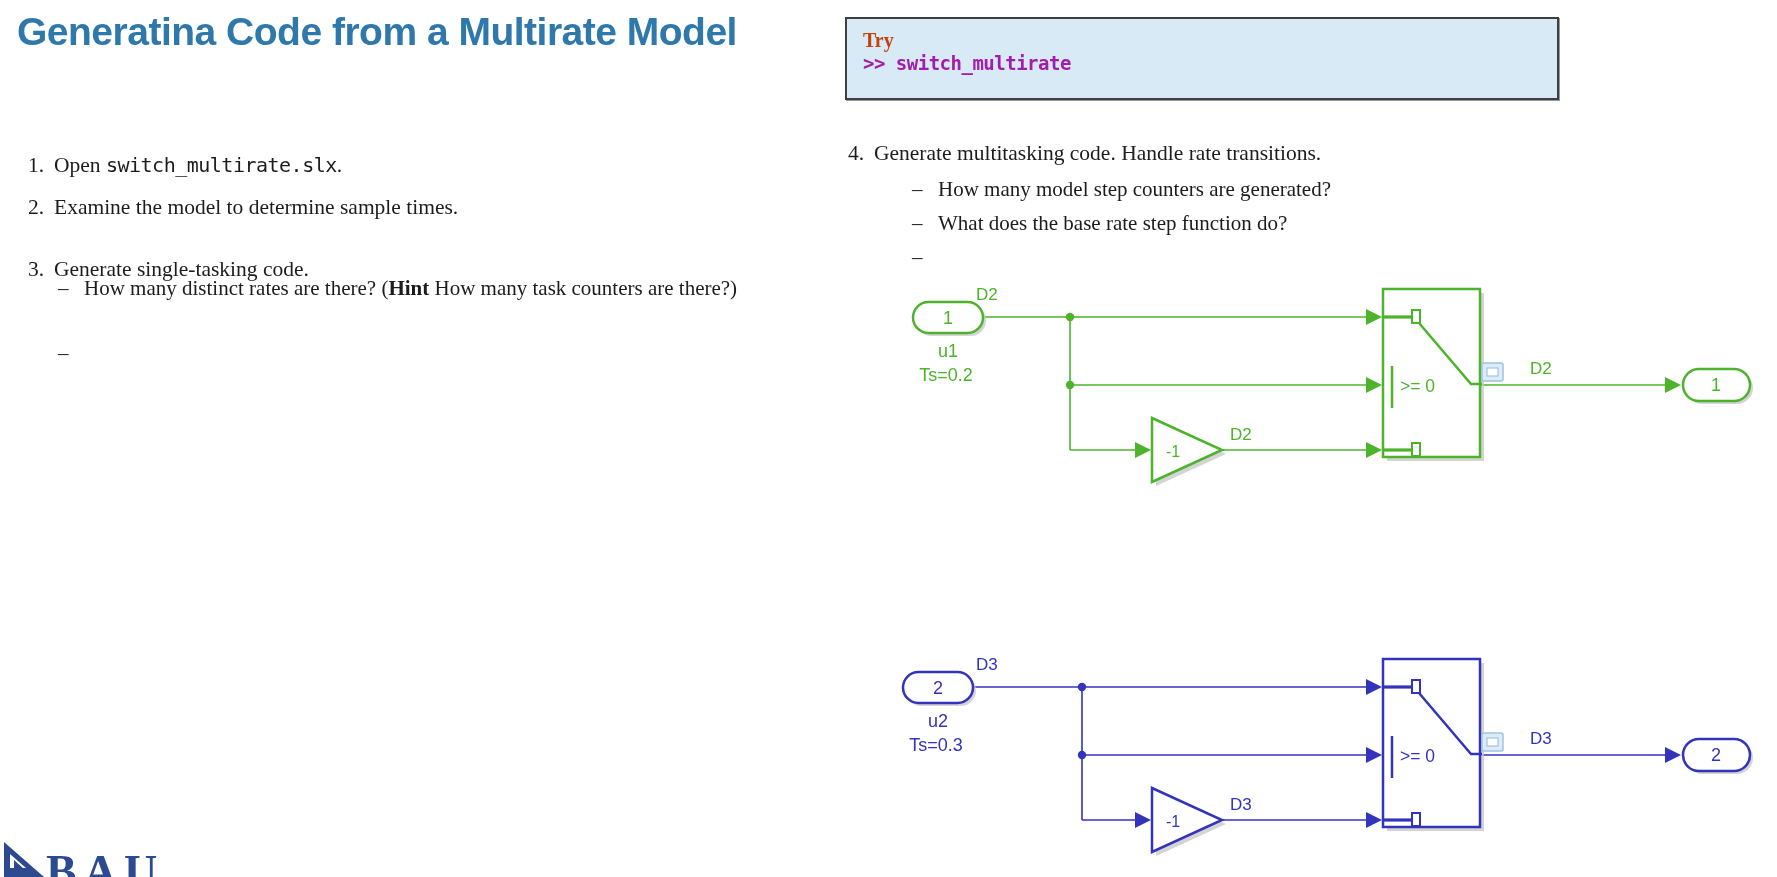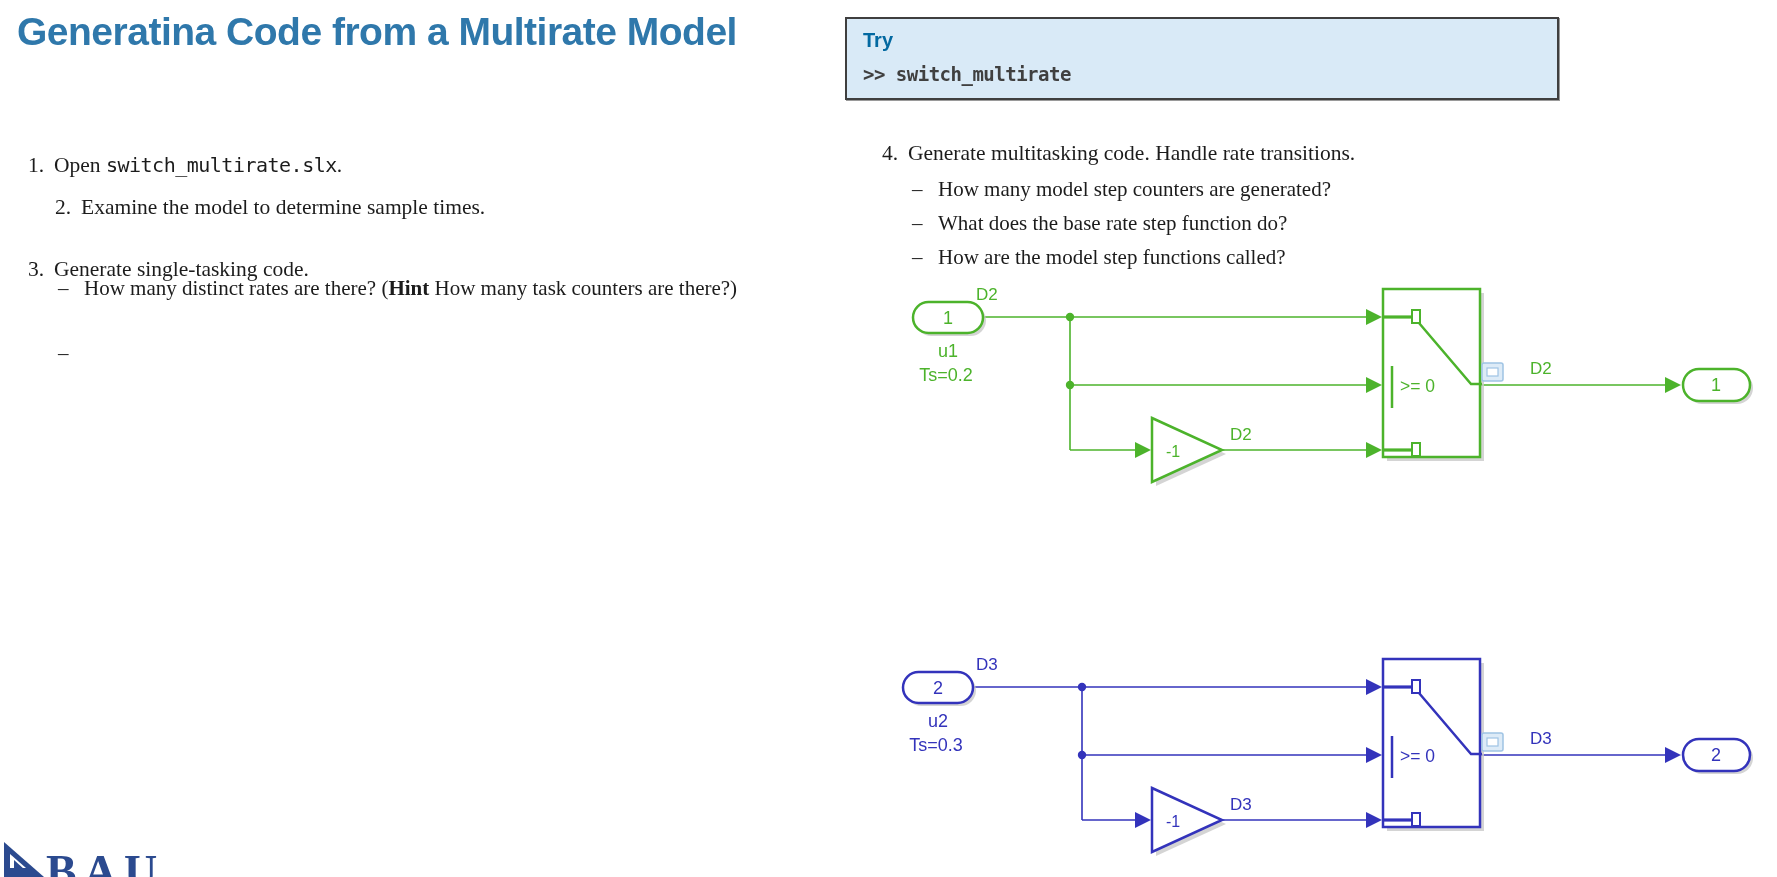--- a/index.html
+++ b/index.html
@@ -17,27 +17,26 @@
     color:#2f78ab; white-space:nowrap;
   }
   
   .try-box {
     position:absolute; left:845px; top:17px; width:714px; height:83px;
     background:#d9eaf7; border:2px solid #3f3f3f;
     box-shadow:1px 1px 0 #9a9a9a;
     padding:10px 16px;
   }
   .try-heading {
-    font-family:Liberation Sans, sans-serif; font-weight:bold;
-    font-size:20px; color:#0369a1;
+    font-family:Liberation Serif, serif; font-weight:bold;
+    font-size:20px; color:#c2410c;
   }
   .try-command {
-    margin-top:11px;
     font-family:"DejaVu Sans Mono", monospace; font-weight:bold;
-    font-size:19px; color:#404040; letter-spacing:-0.5px;
+    font-size:19px; color:#a21caf; letter-spacing:-0.5px;
   }
   
   .num-item { position:absolute; font-size:21.5px; line-height:27px; }
   .num-item .num { display:inline-block; width:26px; }
   .mono-inline {
     font-family:"DejaVu Sans Mono", monospace; font-size:20px; letter-spacing:-0.5px;margin-top:14px;
   }
   .sub-item { position:absolute; font-size:21px; line-height:27px; }
   .sub-item .dash { position:absolute; left:-26px; top:0; }
   .justified { text-align:justify; }
@@ -63,44 +62,44 @@
   <div class="title">Generatina Code from a Multirate Model</div>
 
   <div class="try-box">
     <div class="try-heading">Try</div>
     <div class="try-command">&gt;&gt; switch_multirate</div>
   </div>
 
   <div class="num-item" style="left:28px; top:152px;">
     <span class="num">1.</span><span>Open </span><span class="mono-inline">switch_multirate.slx</span><span>.</span>
   </div>
-  <div class="num-item" style="left:28px; top:194px;margin-left:27px;">
+  <div class="num-item" style="left:28px; top:194px;">
     <span class="num">2.</span><span>Examine the model to determine sample times.</span>
   </div>
   <div class="num-item" style="left:28px; top:236px;margin-top:20px;">
     <span class="num">3.</span><span>Generate single-tasking code.</span>
   </div>
   <div class="sub-item justified" style="left:84px; top:275px; width:716px;">
     <span class="dash">–</span><span>How many distinct rates are there? (</span><span class="bold">Hint</span><span> How many task counters are there?)</span>
   </div>
   <div class="sub-item" style="left:84px; top:340px; width:716px;">
     <span class="dash">–</span>
   </div>
 
-  <div class="num-item" style="left:882px; top:140px;">
+  <div class="num-item" style="left:848px; top:140px;">
     <span class="num">4.</span><span>Generate multitasking code. Handle rate transitions.</span>
   </div>
   <div class="sub-item" style="left:938px; top:176px;">
     <span class="dash">–</span><span>How many model step counters are generated?</span>
   </div>
   <div class="sub-item" style="left:938px; top:210px;">
     <span class="dash">–</span><span>What does the base rate step function do?</span>
   </div>
   <div class="sub-item" style="left:938px; top:244px;">
-    <span class="dash">–</span><span>How are the model step functions called?</span>
+    <span class="dash">–</span>
   </div>
 
   <svg class="diagram" style="left:895px; top:278px;" width="880" height="212" viewBox="895 278 880 212">
     <g stroke="#4cb32b" fill="none" stroke-width="1.6">
 
       <path d="M983,317 H1368"></path>
       <path d="M1070,317 V450"></path>
       <path d="M1070,385 H1368"></path>
       <path d="M1070,450 H1137"></path>
       <path d="M1222,450 H1368"></path>

